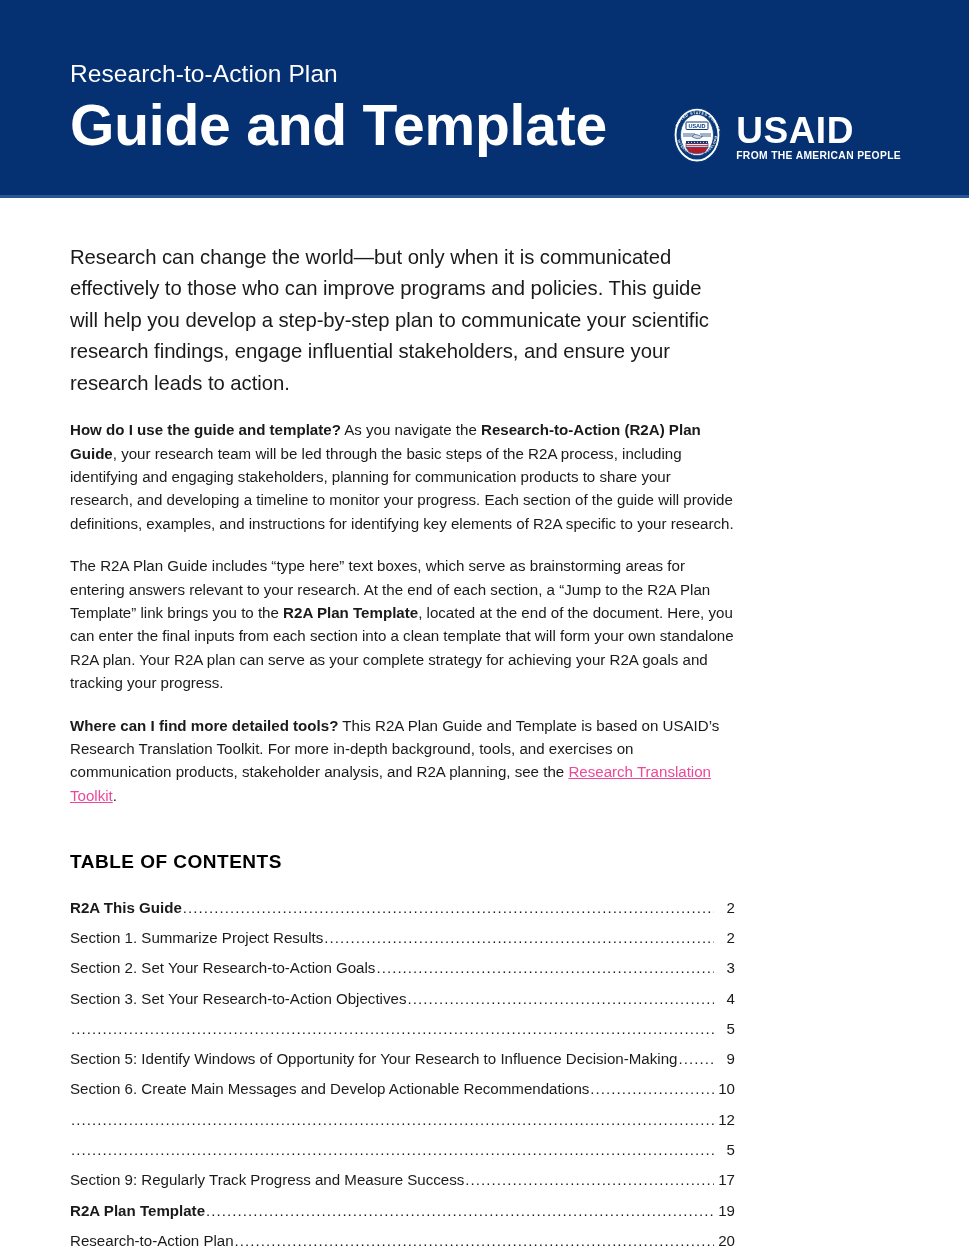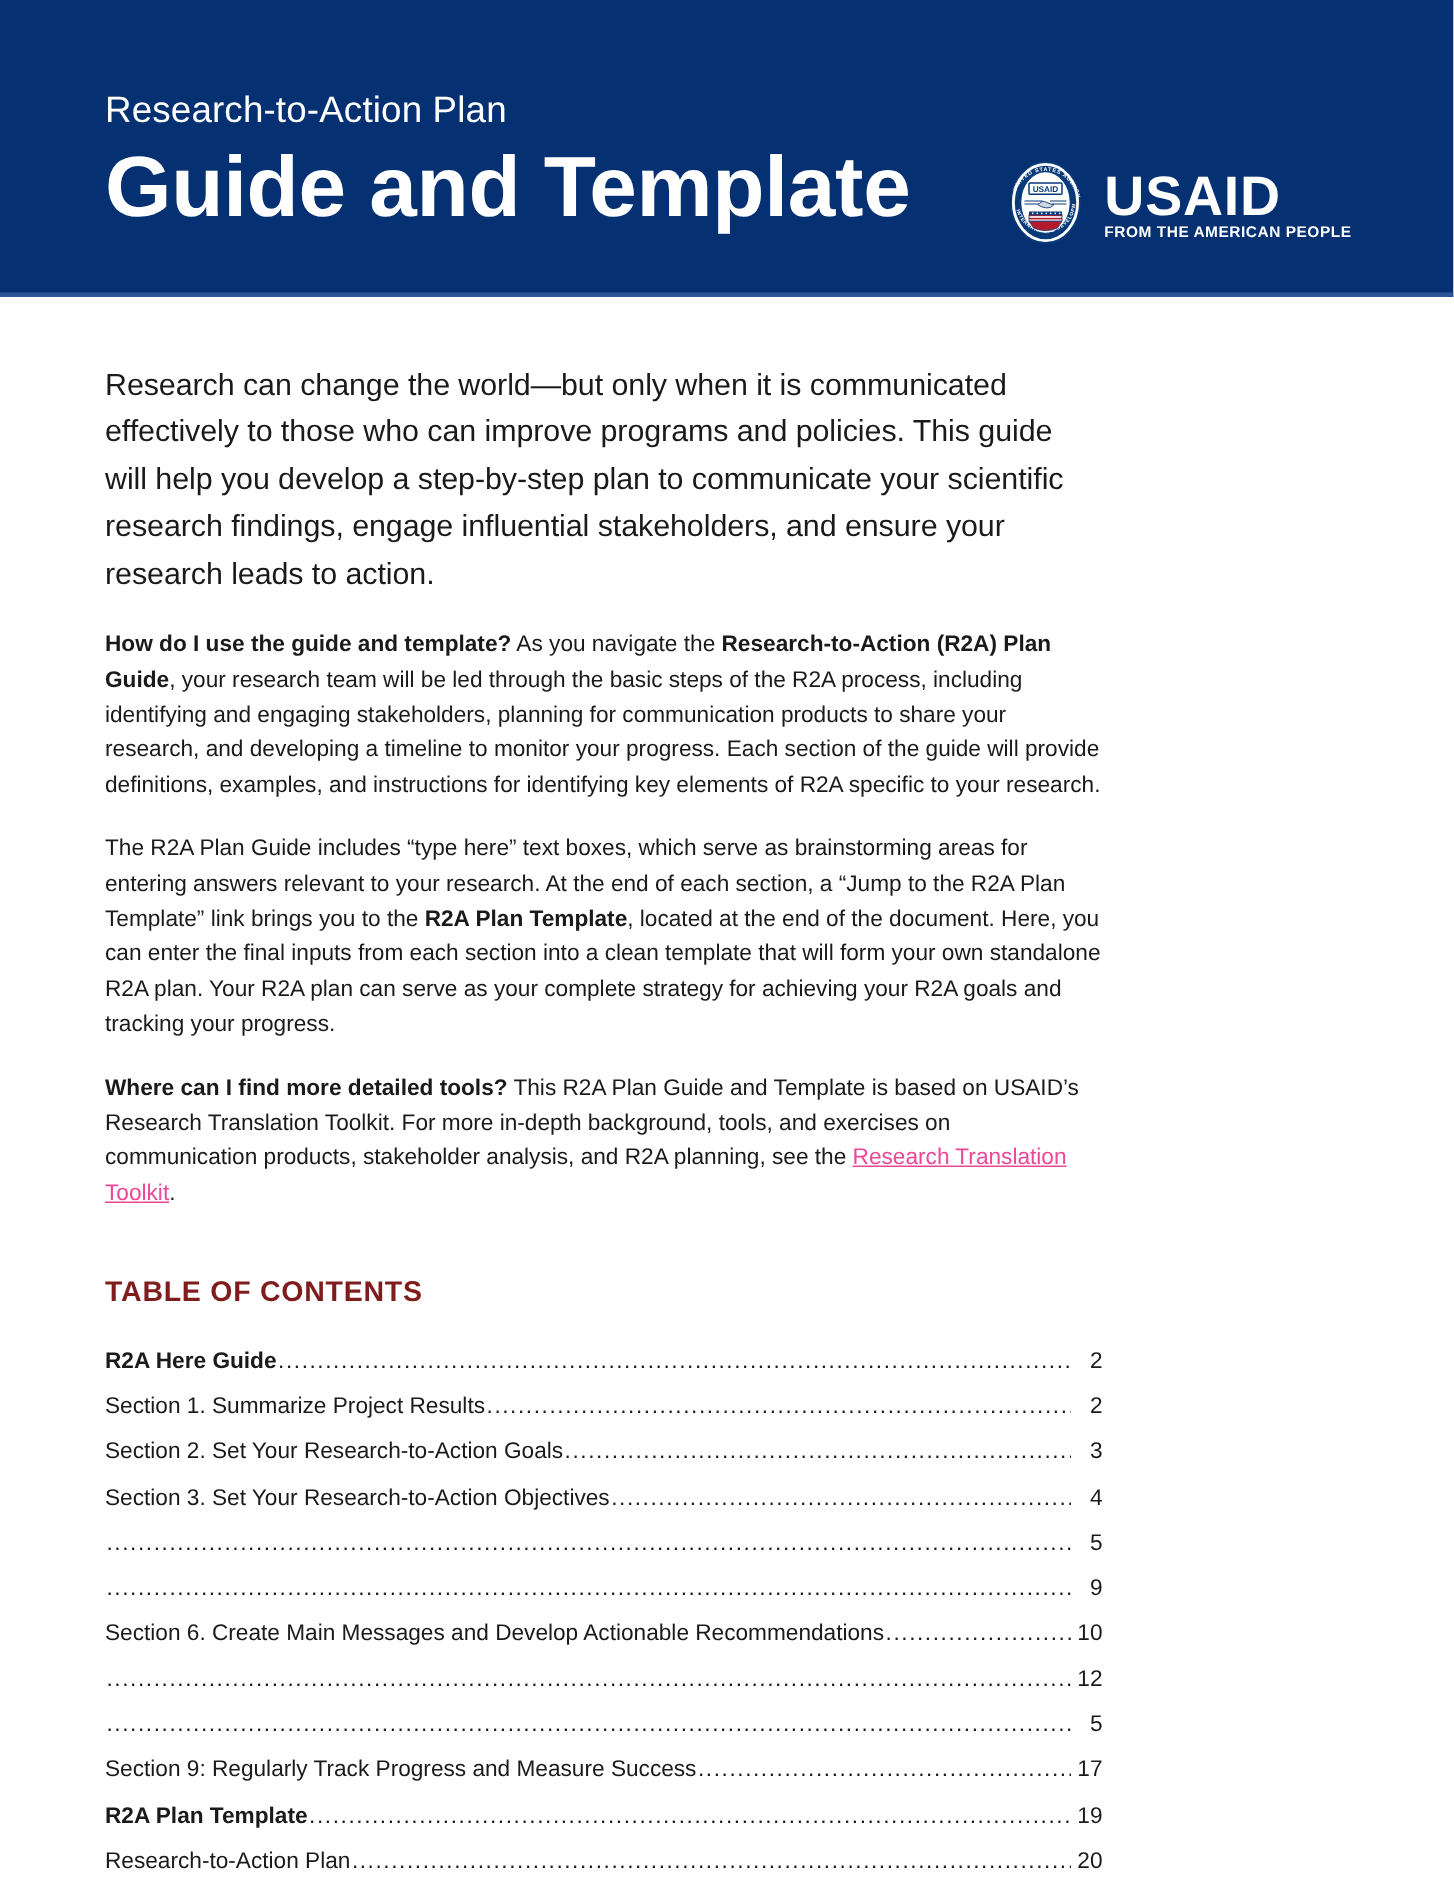--- a/index.html
+++ b/index.html
@@ -95,21 +95,21 @@
     text-align: left;
   }
   .para b { font-weight: 700; }
   .doc-link {
     color: #ec4899;
     text-decoration: underline;
   }
 
   
   .toc-heading {
-    color: #7f1d1d;
+    color: #000000;
     font-size: 19px;
     font-weight: 700;
     letter-spacing: 0.5px;
     margin: 44px 0 0 0;
   }
   .toc-list {
     margin: 19px 0 0 0;
     padding: 0;
     list-style: none;
   }
@@ -215,21 +215,21 @@
   </p>
 
   <p class="para">
     <b>Where can I find more detailed tools?</b><span> This R2A Plan Guide and Template is based on USAID’s Research Translation Toolkit. For more in-depth background, tools, and exercises on communication products, stakeholder analysis, and R2A planning, see the </span><a class="doc-link" href="#">Research Translation Toolkit</a><span>.</span>
   </p>
 
   <h2 class="toc-heading">TABLE OF CONTENTS</h2>
 
   <ul class="toc-list">
       <li class="toc-row bold">
-        <span class="toc-label">R2A Here Guide</span>
+        <span class="toc-label">R2A This Guide</span>
         <span class="toc-dots">...........................................................................................................................................................................................................................</span>
         <span class="toc-page">2</span>
       </li>
       <li class="toc-row">
         <span class="toc-label">Section 1. Summarize Project Results</span>
         <span class="toc-dots">...........................................................................................................................................................................................................................</span>
         <span class="toc-page">2</span>
       </li>
       <li class="toc-row">
         <span class="toc-label">Section 2. Set Your Research-to-Action Goals</span>
@@ -239,20 +239,21 @@
       <li class="toc-row">
         <span class="toc-label">Section 3. Set Your Research-to-Action Objectives</span>
         <span class="toc-dots">...........................................................................................................................................................................................................................</span>
         <span class="toc-page">4</span>
       </li>
       <li class="toc-row">
         <span class="toc-dots">...........................................................................................................................................................................................................................</span>
         <span class="toc-page">5</span>
       </li>
       <li class="toc-row">
+        <span class="toc-label">Section 5: Identify Windows of Opportunity for Your Research to Influence Decision-Making</span>
         <span class="toc-dots">...........................................................................................................................................................................................................................</span>
         <span class="toc-page">9</span>
       </li>
       <li class="toc-row">
         <span class="toc-label">Section 6. Create Main Messages and Develop Actionable Recommendations</span>
         <span class="toc-dots">...........................................................................................................................................................................................................................</span>
         <span class="toc-page">10</span>
       </li>
       <li class="toc-row">
         <span class="toc-dots">...........................................................................................................................................................................................................................</span>

